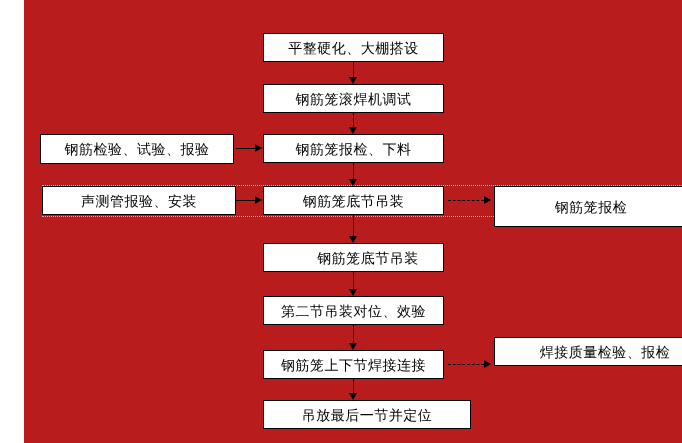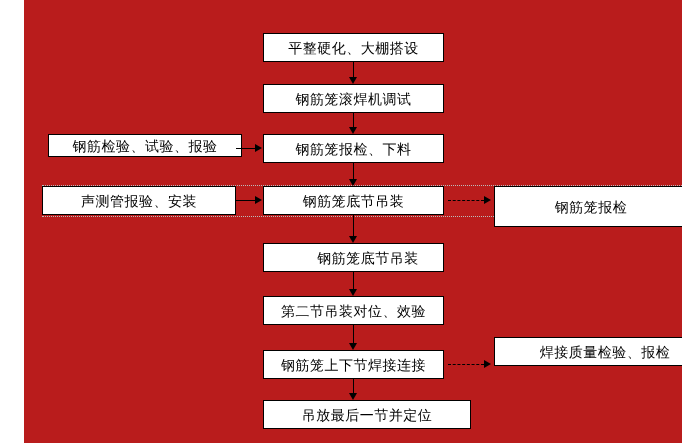--- a/index.html
+++ b/index.html
@@ -70,21 +70,21 @@
 
 <div id="canvas">
 
   <div class="dotted-h" style="left:18px; top:185px; width:646px;"></div>
   <div class="dotted-h" style="left:18px; top:216px; width:646px;"></div>
 
   <div class="node" style="left:239px; top:33px; width:181px; height:29px;">平整硬化、大棚搭设</div>
 
   <div class="node" style="left:239px; top:84px; width:181px; height:29px;">钢筋笼滚焊机调试</div>
 
-  <div class="node" style="left:24px; top:134px; width:194px; height:23px;">钢筋检验、试验、报验</div>
+  <div class="node" style="left:16px; top:134px; width:194px; height:30px;">钢筋检验、试验、报验</div>
 
   <div class="node" style="left:239px; top:134px; width:181px; height:29px;">钢筋笼报检、下料</div>
 
   <div class="node" style="left:18px; top:186px; width:194px; height:29px;">声测管报验、安装</div>
 
   <div class="node" style="left:239px; top:186px; width:181px; height:29px;">钢筋笼底节吊装</div>
 
   <div class="node" style="left:470px; top:186px; width:194px; height:41px;">钢筋笼报检</div>
 
   <div class="node" style="left:239px; top:243px; width:181px; height:29px;padding-left:29px;">钢筋笼底节吊装</div>

